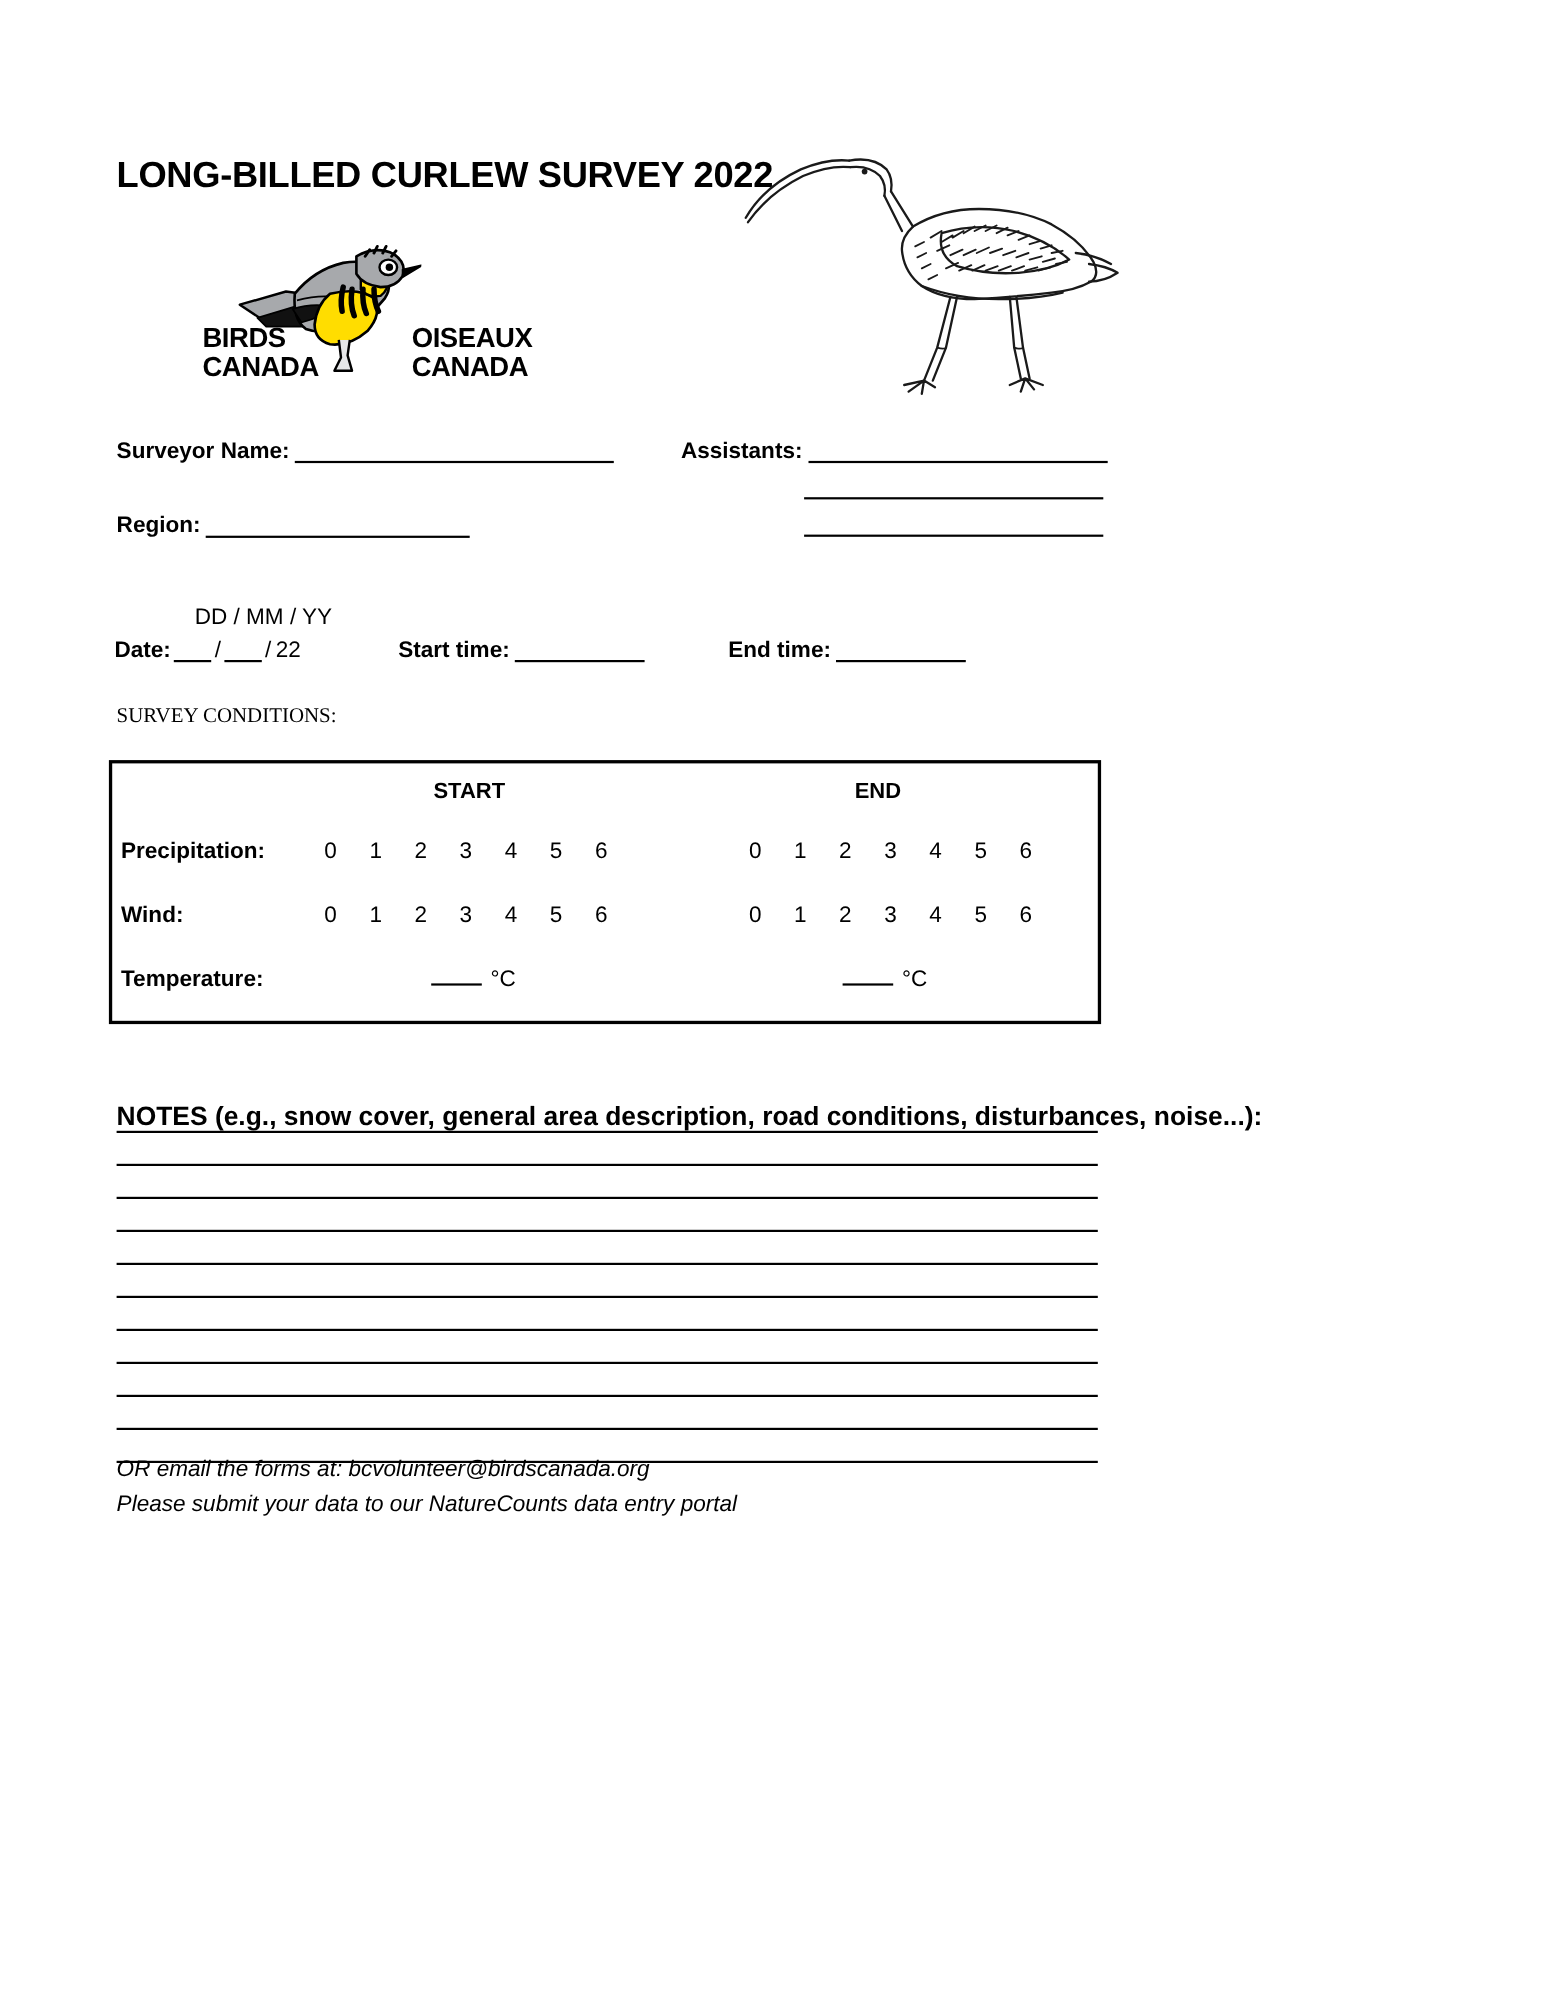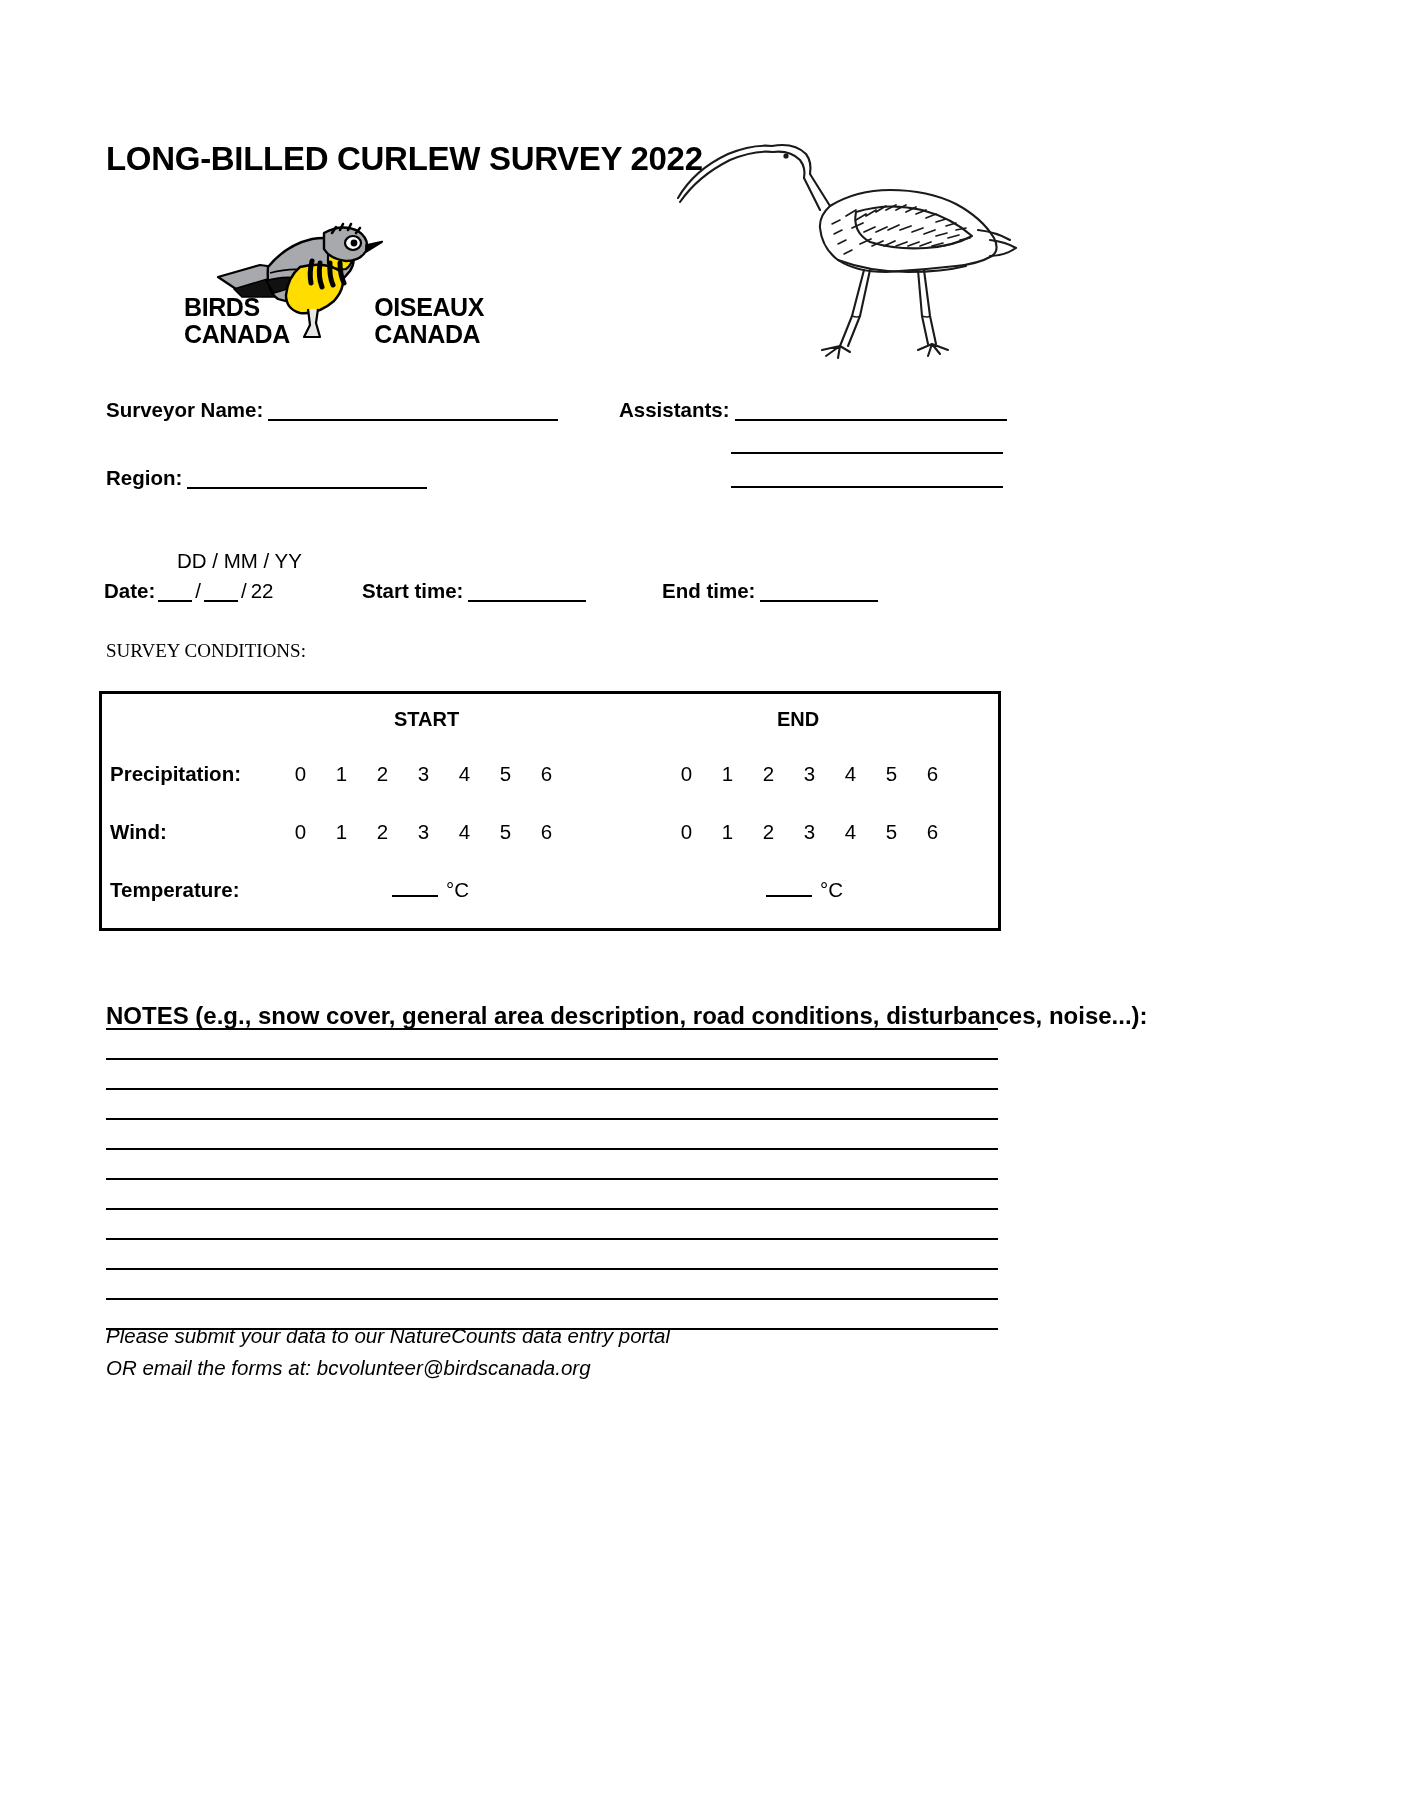--- a/index.html
+++ b/index.html
@@ -397,17 +397,17 @@
     <div class="nline"></div>
     <div class="nline"></div>
     <div class="nline"></div>
     <div class="nline"></div>
     <div class="nline"></div>
     <div class="nline"></div>
     <div class="nline"></div>
   </div>
 
   <div class="footer">
+    <div>OR email the forms at: bcvolunteer@birdscanada.org</div>
     <div>Please submit your data to our NatureCounts data entry portal</div>
-    <div>OR email the forms at: bcvolunteer@birdscanada.org</div>
   </div>
 
 </div>
 
 </body></html>

